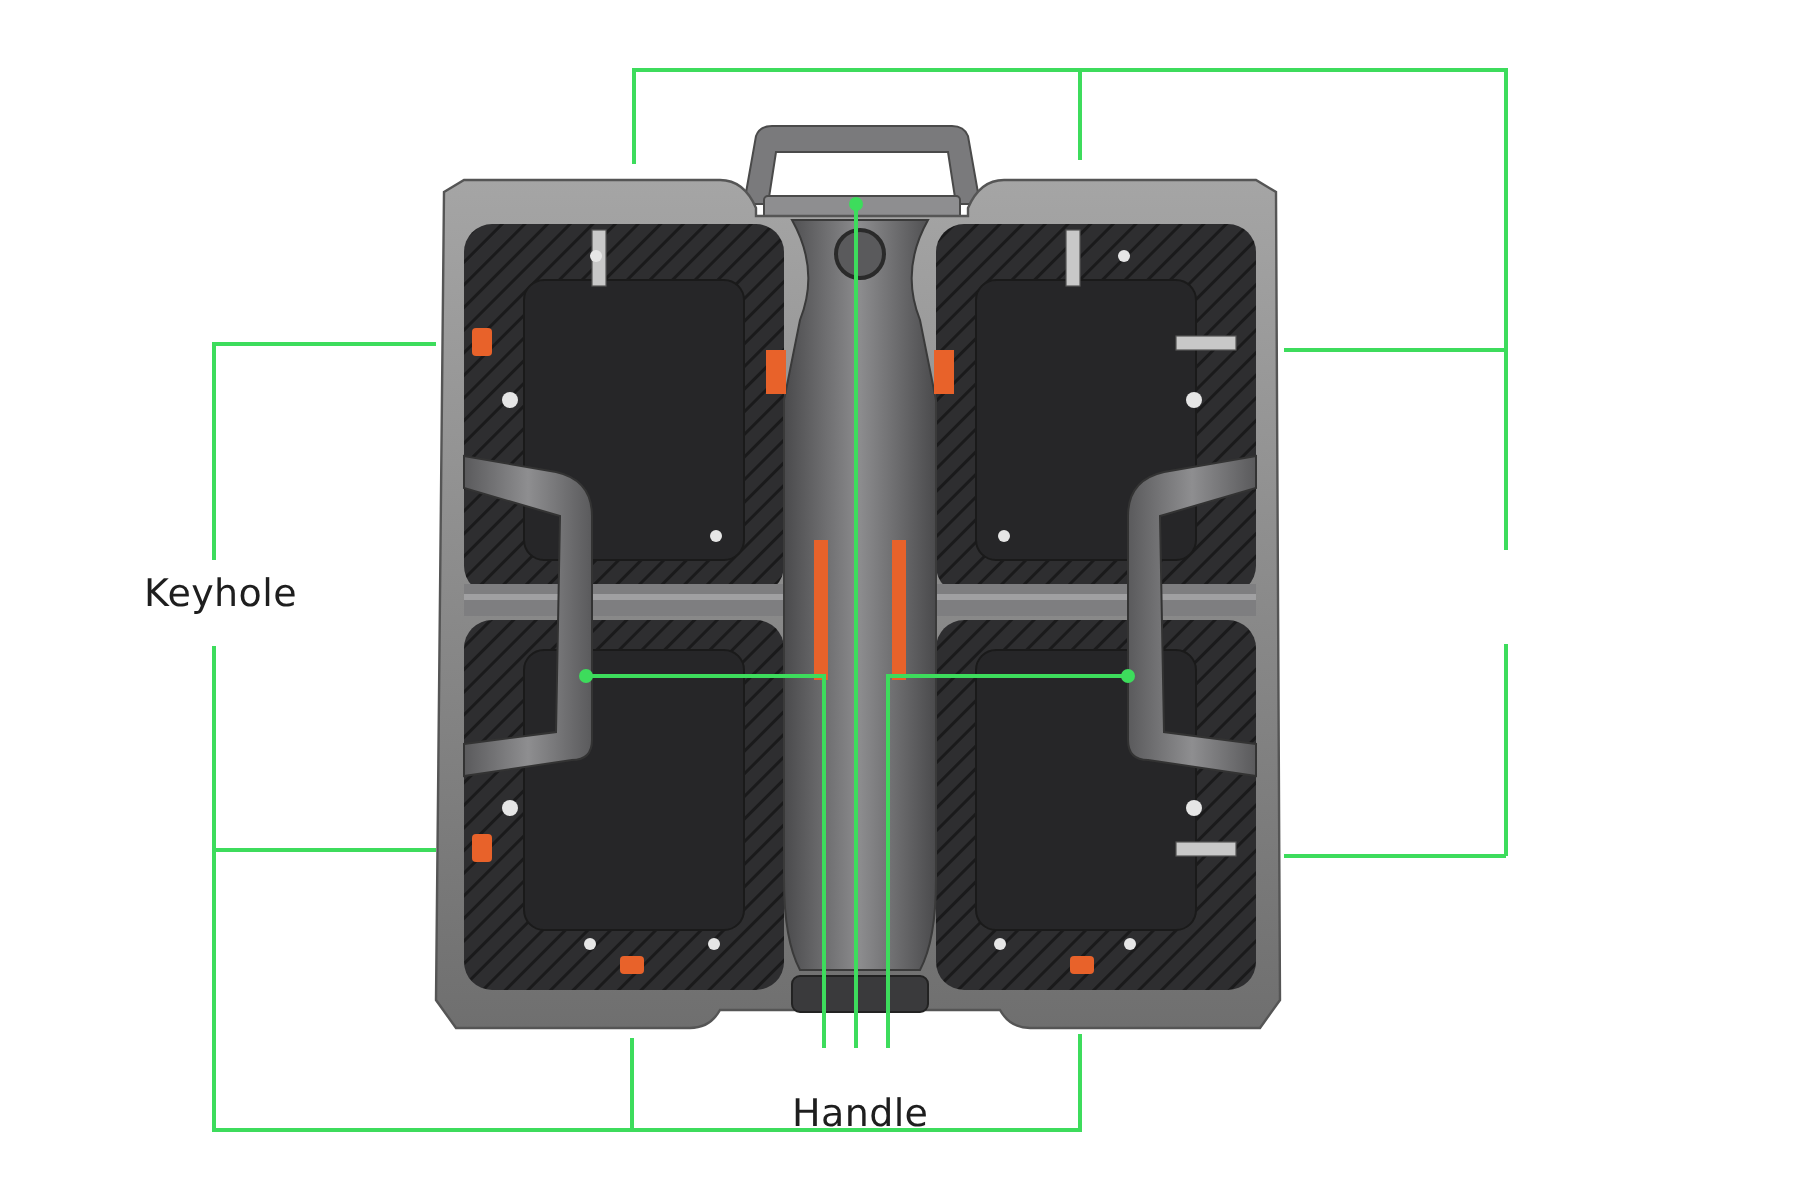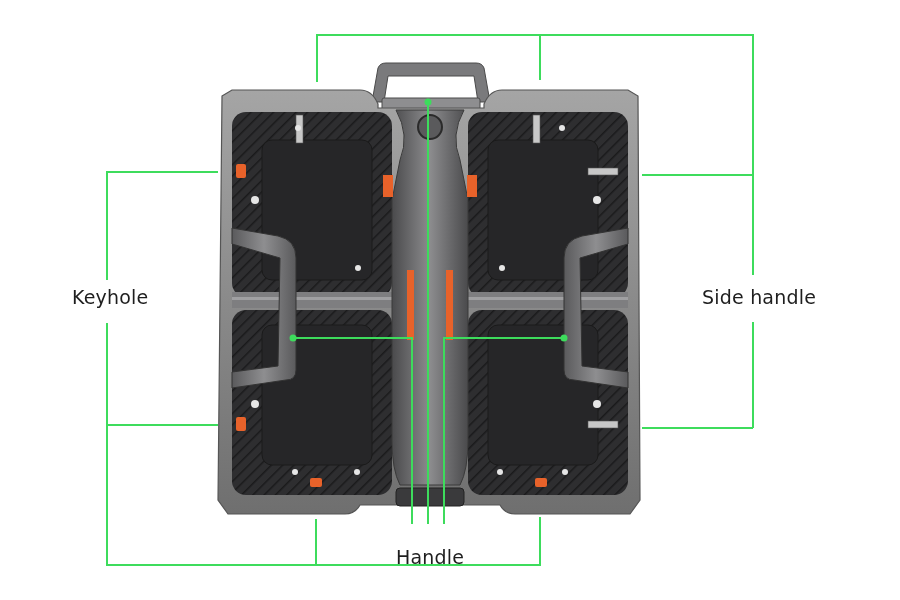--- a/index.html
+++ b/index.html
@@ -121,15 +121,14 @@
       <polyline points="564,338 444,338 444,524"></polyline>
     </g>
     <g fill="#3ddc5c">
       <circle cx="428" cy="102" r="3.5"></circle>
       <circle cx="293" cy="338" r="3.5"></circle>
       <circle cx="564" cy="338" r="3.5"></circle>
     </g>
   </svg>
 
   <div class="label" style="left:72px; top:286px;">Keyhole</div>
-  <div class="label" style="left:702px; top:286px;">Side handle</div>
   <div class="label" style="left:396px; top:528px;margin-top:18px;">Handle</div>
 </div>
 
 </body></html>

